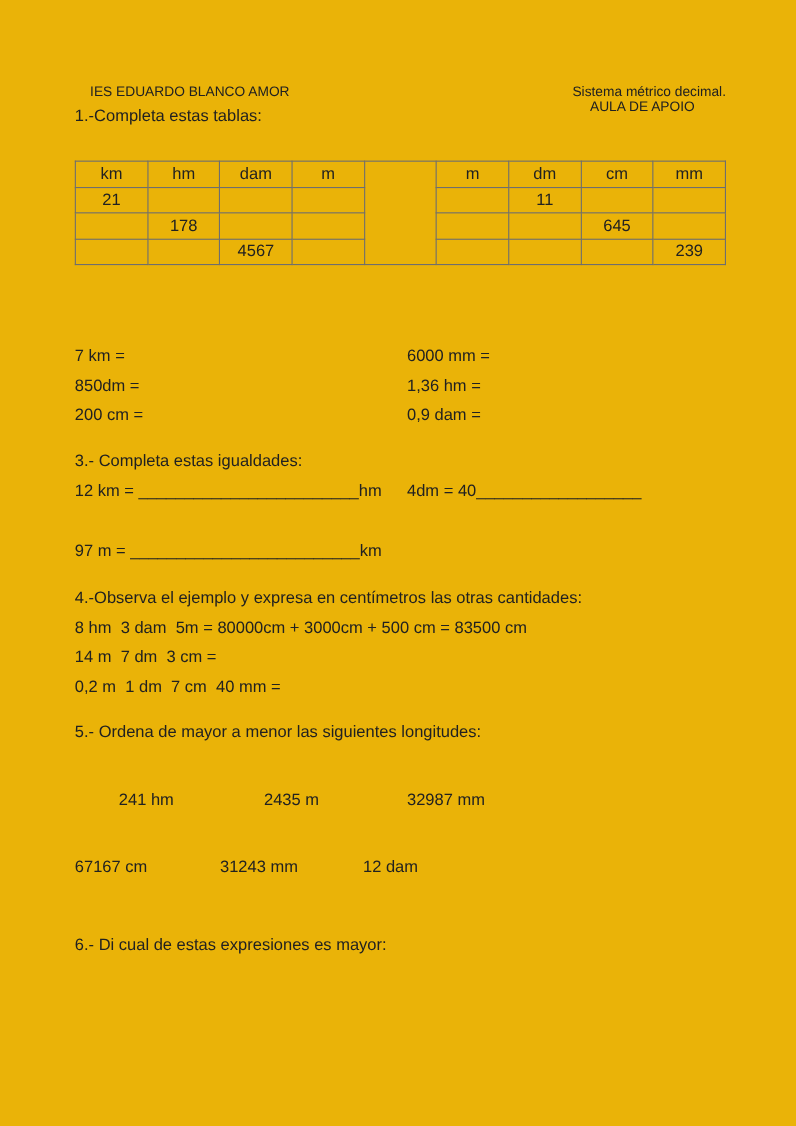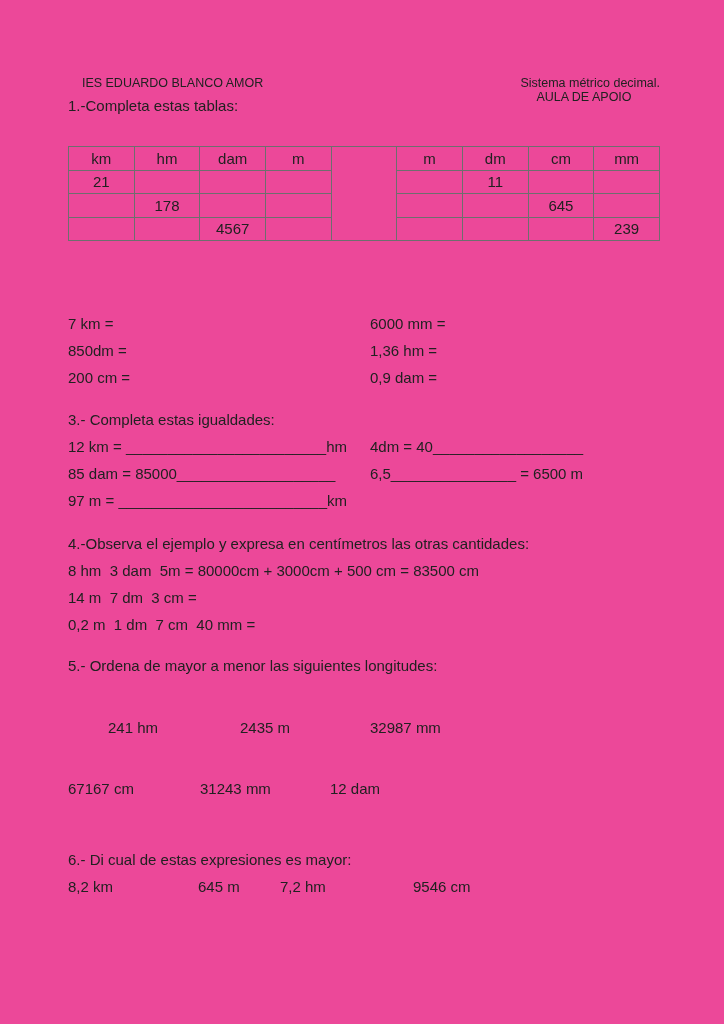--- a/index.html
+++ b/index.html
@@ -1,20 +1,20 @@
 <!DOCTYPE html>
 <html><head>
 <meta charset="utf-8">
 <style>
   html,body { margin:0; padding:0; background:#ffffff; }
   .page {
     position:relative;
     width:724px;
     height:1024px;
-    background:#ec4899;
+    background:#eab308;
     font-family:"Liberation Sans", sans-serif;
     color:#212121;
     overflow:hidden;
   }
   .abs { position:absolute; }
   
   .hdr {
     position:absolute;
     top:62px; left:68px; width:592px;
     font-size:12.5px;
@@ -119,24 +119,20 @@
   <div class="row t15" style="top:368px;">
     <span class="col-l">200 cm =</span>
     <span class="col-r">0,9 dam =</span>
   </div>
 
   <div class="abs t15" style="top:410px; left:68px;">3.- Completa estas igualdades:</div>
   <div class="row t15" style="top:437px;">
     <span class="col-l">12 km = ________________________hm</span>
     <span class="col-r">4dm = 40__________________</span>
   </div>
-  <div class="row t15" style="top:464px;">
-    <span class="col-l">85 dam = 85000___________________</span>
-    <span class="col-r">6,5_______________ = 6500 m</span>
-  </div>
   <div class="row t15" style="top:491px;">
     <span class="col-l">97 m = _________________________km</span>
   </div>
 
   <div class="abs t15" style="top:534px; left:68px;">4.-Observa el ejemplo y expresa en centímetros las otras cantidades:</div>
   <div class="abs t15" style="top:561px; left:68px;text-align:center;">8 hm  3 dam  5m = 80000cm + 3000cm + 500 cm = 83500 cm</div>
   <div class="abs t15" style="top:588px; left:68px;">14 m  7 dm  3 cm =</div>
   <div class="abs t15" style="top:615px; left:68px;">0,2 m  1 dm  7 cm  40 mm =</div>
 
   <div class="abs t15" style="top:656px; left:68px;">5.- Ordena de mayor a menor las siguientes longitudes:</div>
@@ -145,20 +141,14 @@
     <span class="tabspan" style="left:132px;">2435 m</span>
     <span class="tabspan" style="left:262px;">32987 mm</span>
   </div>
   <div class="row t15" style="top:779px;">
     <span class="tabspan" style="left:0;">67167 cm</span>
     <span class="tabspan" style="left:132px;">31243 mm</span>
     <span class="tabspan" style="left:262px;">12 dam</span>
   </div>
 
   <div class="abs t15" style="top:850px; left:68px;">6.- Di cual de estas expresiones es mayor:</div>
-  <div class="row t15" style="top:877px;">
-    <span class="tabspan" style="left:0;">8,2 km</span>
-    <span class="tabspan" style="left:130px;">645 m</span>
-    <span class="tabspan" style="left:212px;">7,2 hm</span>
-    <span class="tabspan" style="left:345px;">9546 cm</span>
-  </div>
 
 </div>
 
 </body></html>

